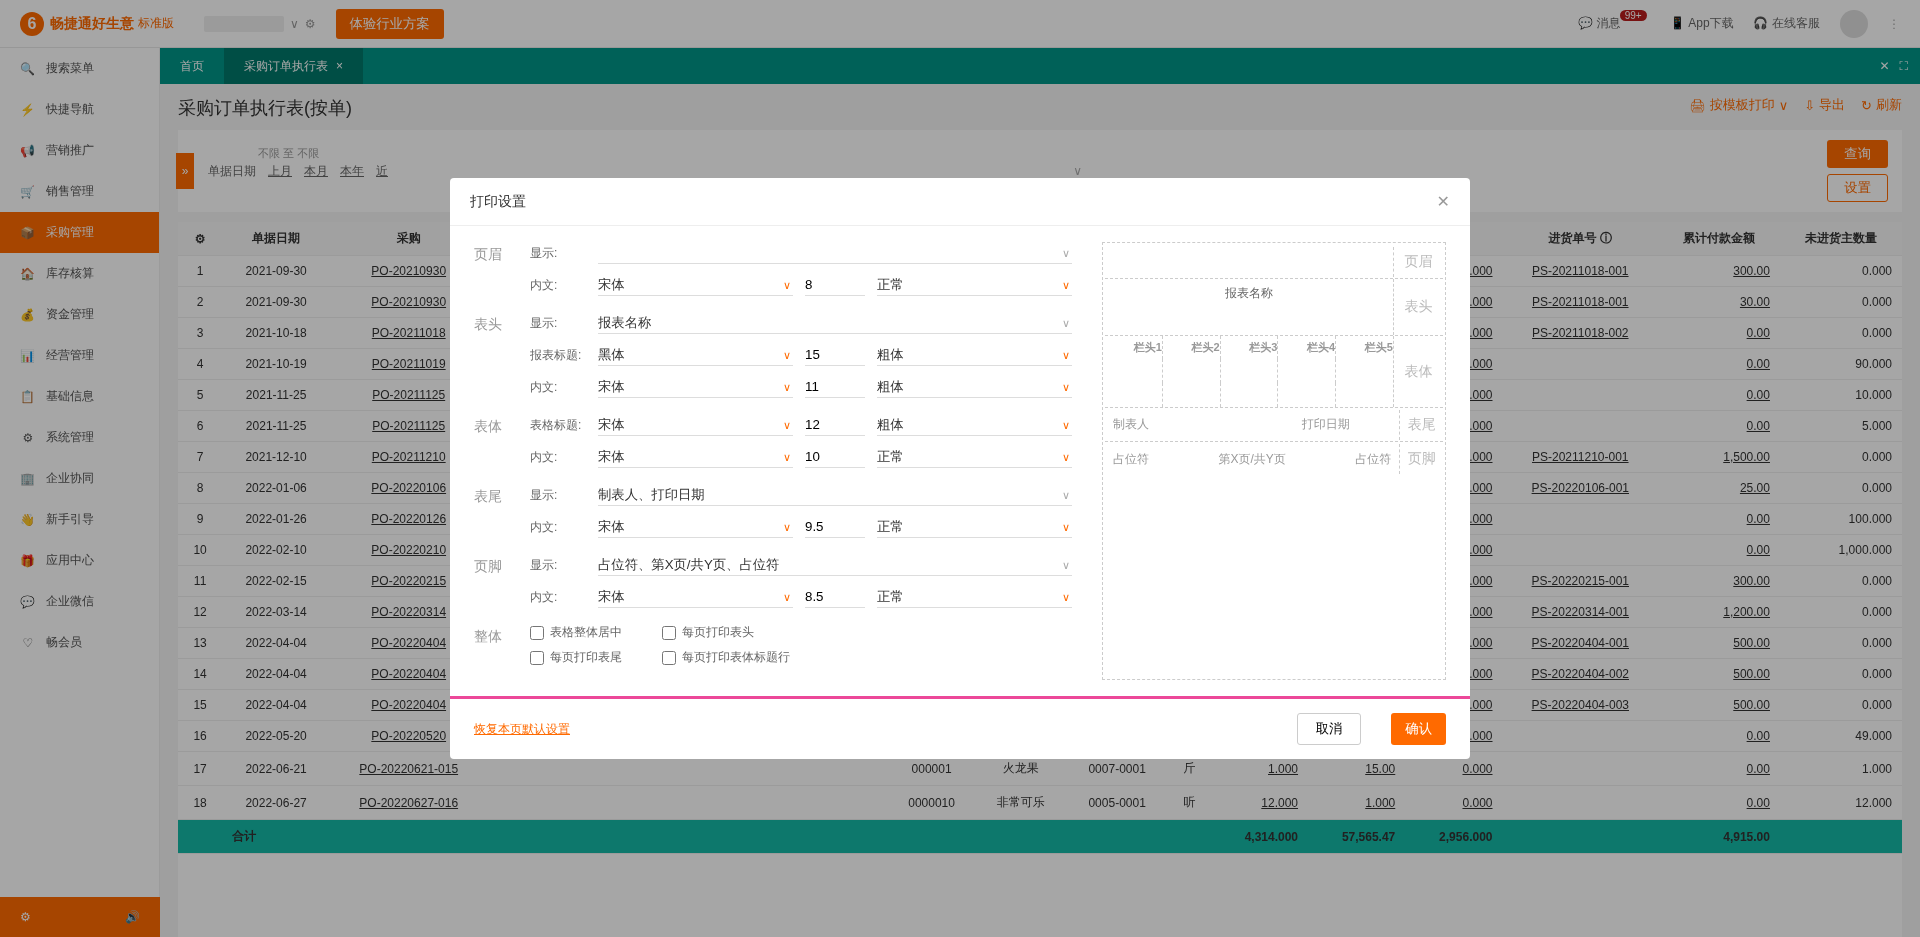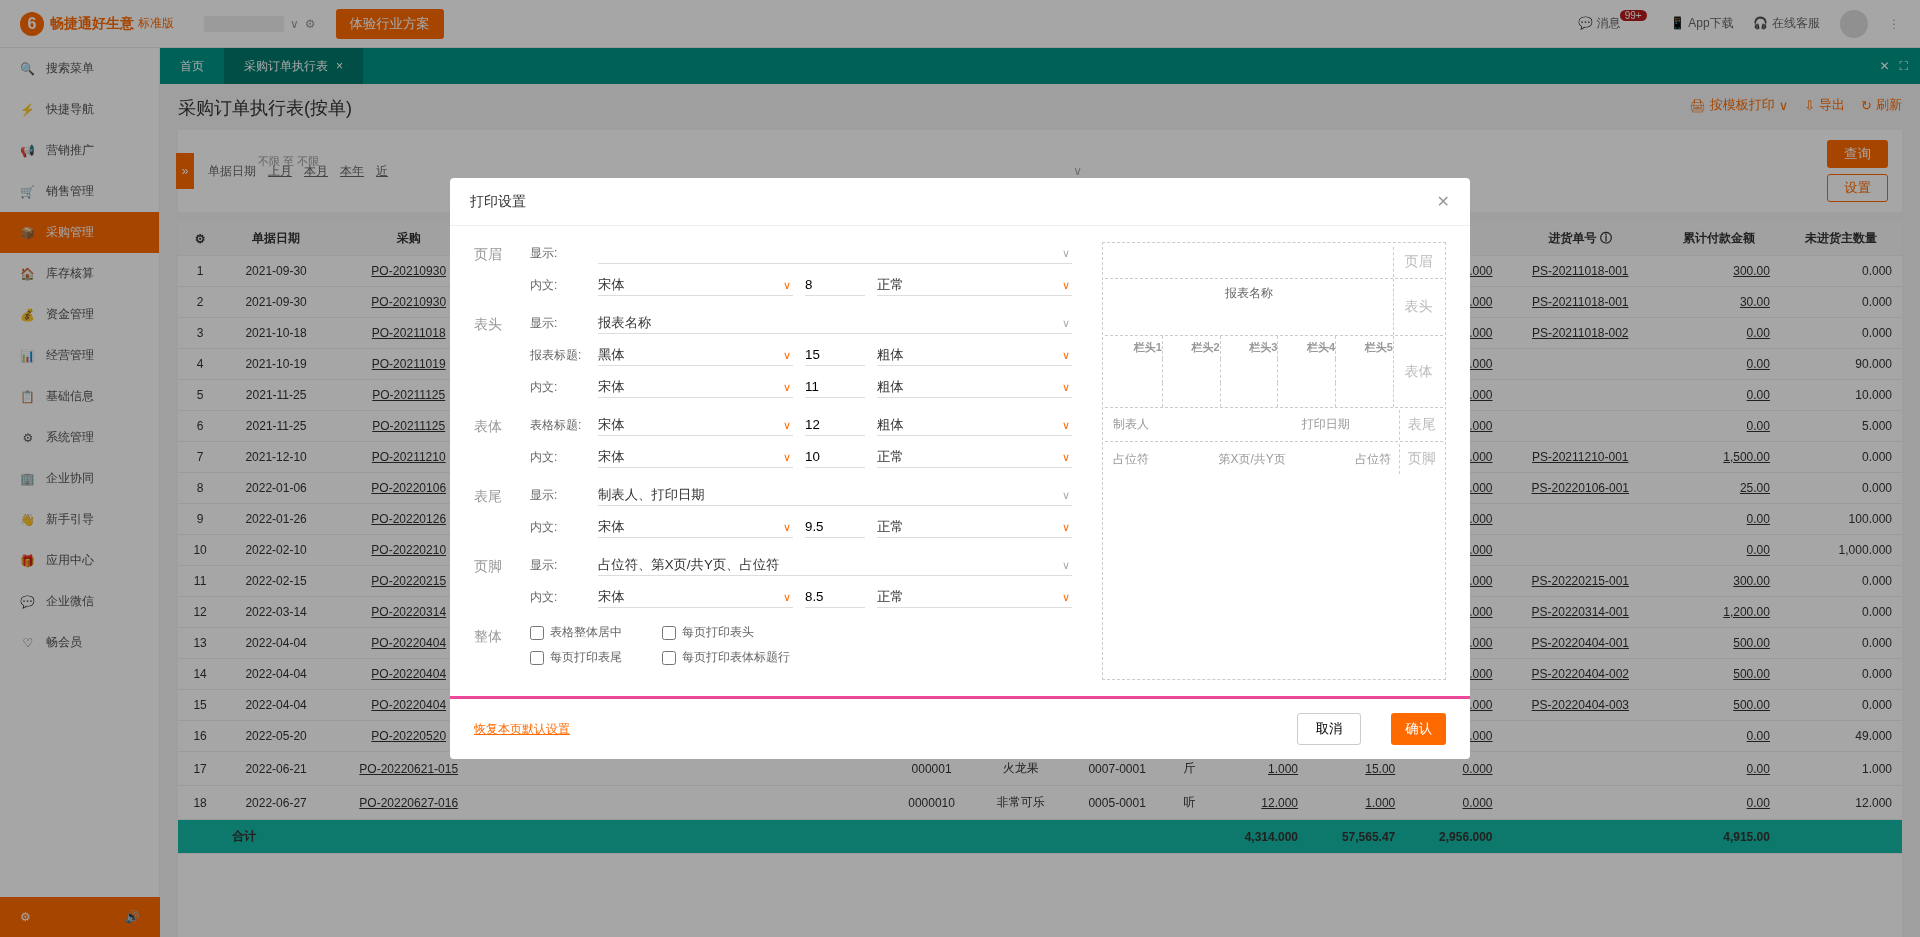--- a/index.html
+++ b/index.html
@@ -229,21 +229,21 @@
       </div>
     </div>
 
     <div class="filter-bar">
       <div class="filter-toggle">»</div>
       <span style="margin-left:16px;">单据日期</span>
       <span style="text-decoration:underline;">上月</span>
       <span style="text-decoration:underline;">本月</span>
       <span style="text-decoration:underline;">本年</span>
       <span style="text-decoration:underline;">近</span>
-      <div style="position:absolute;left:80px;top:24px;color:#999;font-size:11px;">
+      <div style="position:absolute;left:80px;top:16px;color:#999;font-size:11px;">
         <span>不限</span>
         <span>至</span>
         <span>不限</span>
       </div>
       <span style="margin-left:auto;margin-right:60px;color:#aaa;">∨</span>
       <div class="right-btns">
         <button class="btn-primary">查询</button>
         <button class="btn-outline">设置</button>
       </div>
     </div>

